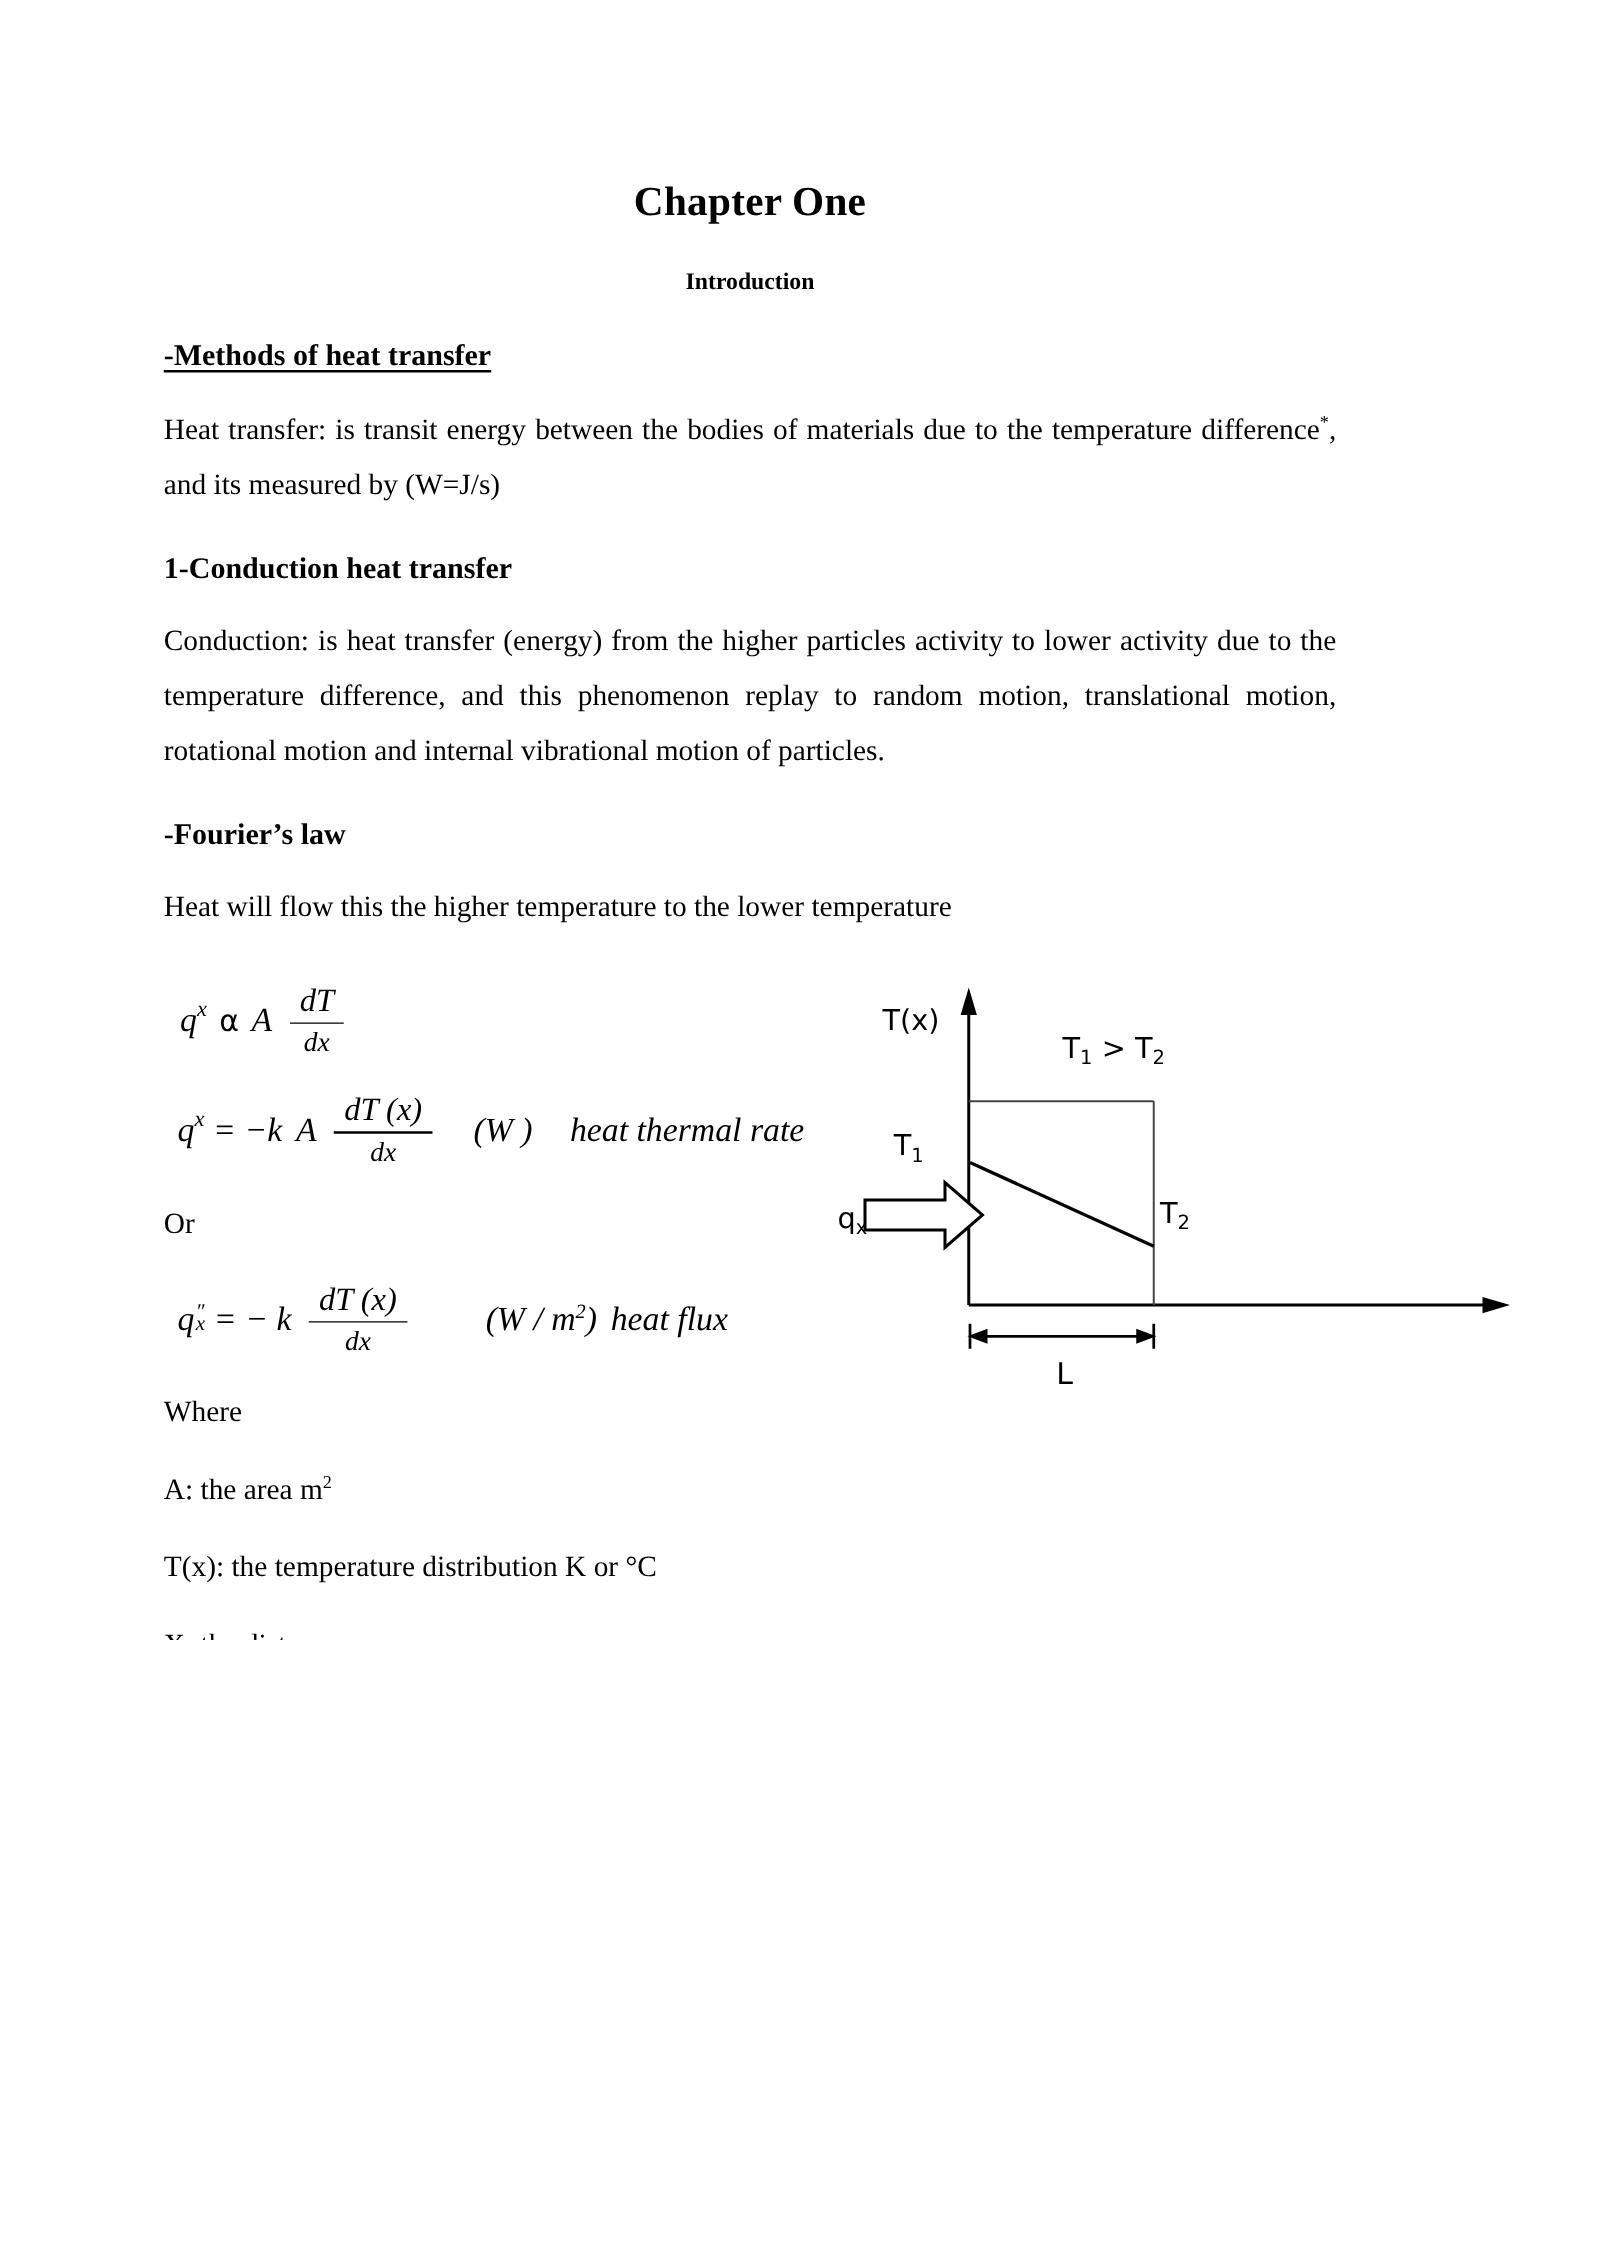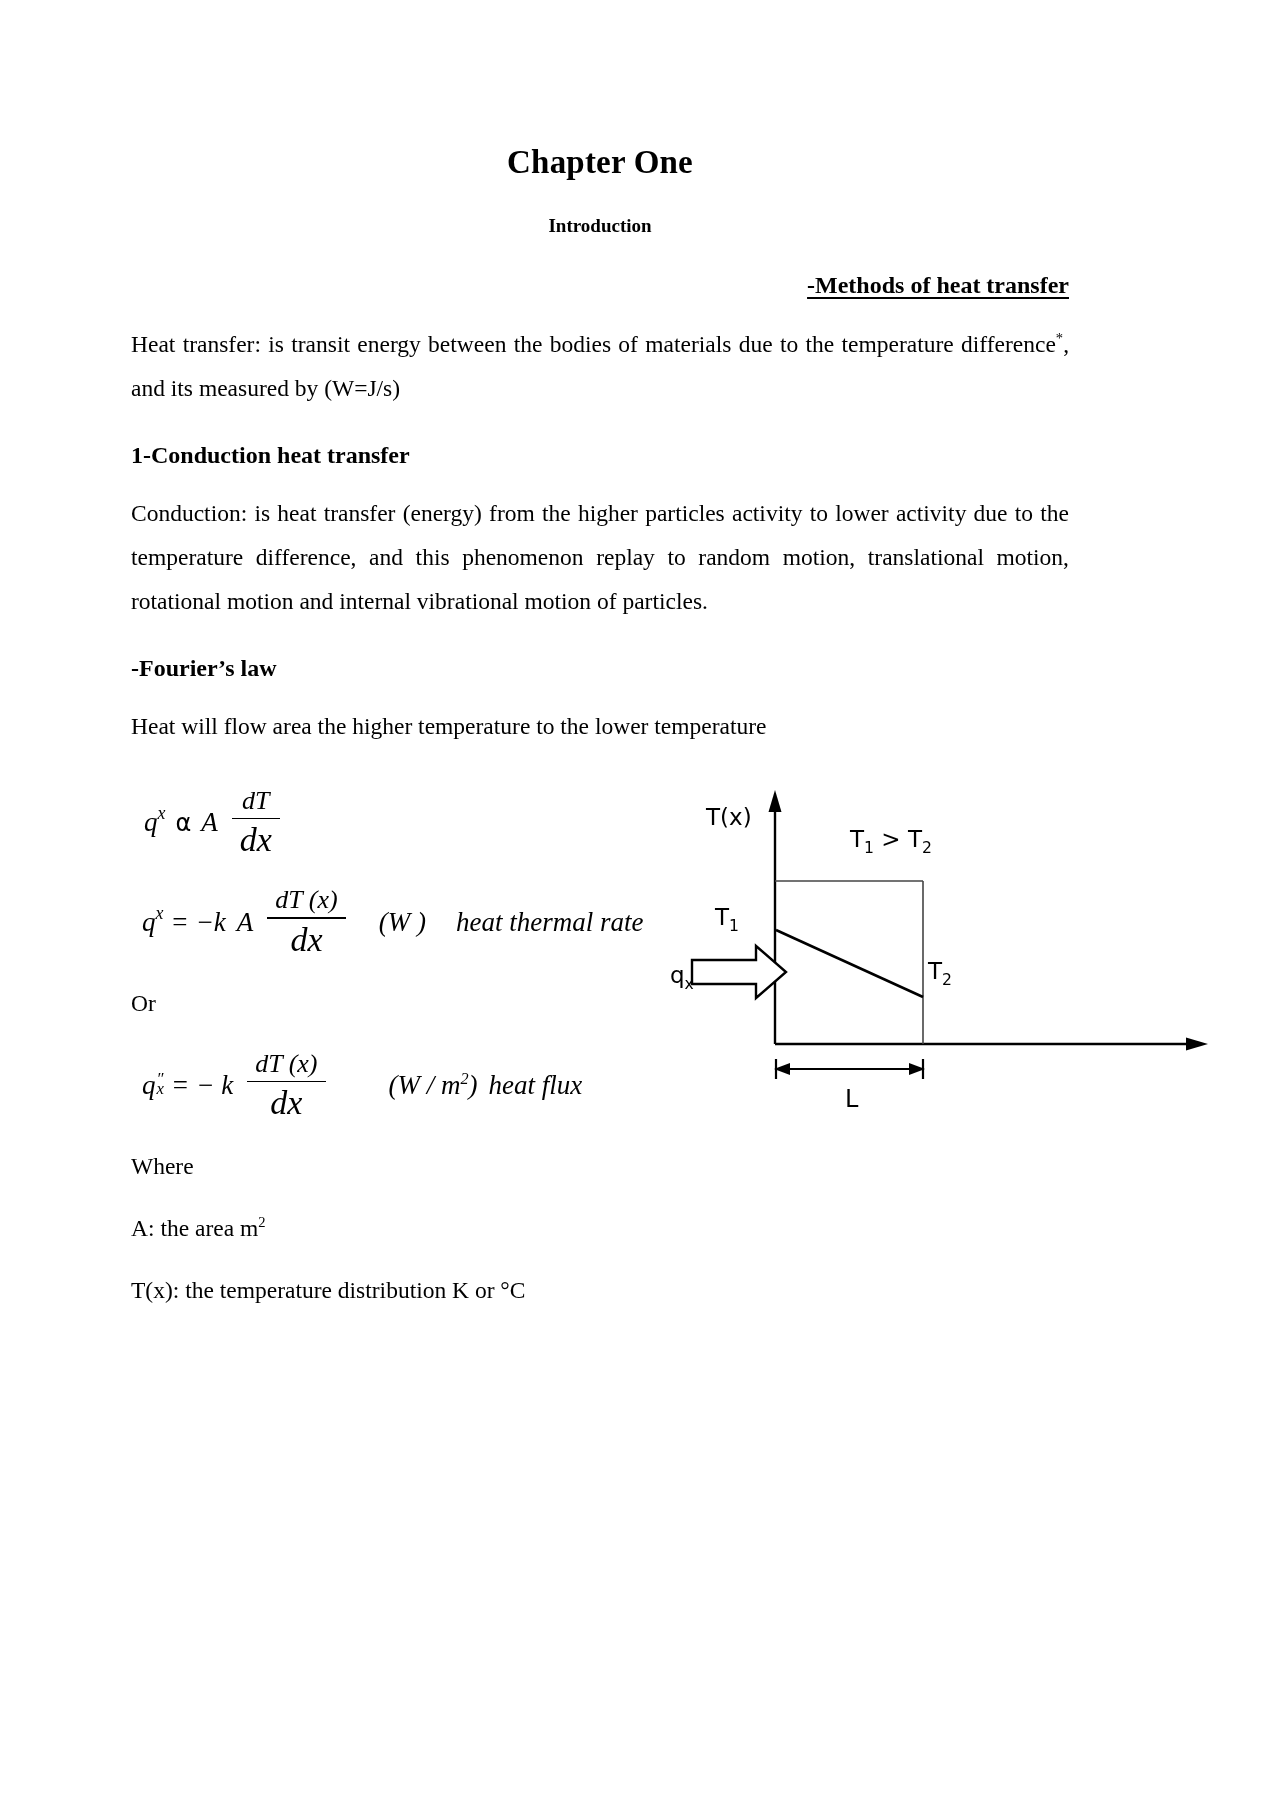--- a/index.html
+++ b/index.html
@@ -39,21 +39,20 @@
     margin-top: 32px;
     line-height: 1.2;
   }
   .head-underline {
     font-size: 24px;
     font-weight: bold;
     text-decoration: underline;
     text-underline-offset: 4px;
     margin-top: 33px;
     line-height: 1.3;
-    text-align: right;
   }
   .head-bold {
     font-size: 24px;
     font-weight: bold;
     margin-top: 30px;
     line-height: 1.3;
   }
 
   
   .para {
@@ -116,21 +115,21 @@
 
   .frac {
     display: inline-flex;
     flex-direction: column;
     align-items: center;
     vertical-align: middle;
     margin: 0 3px;
     font-style: italic;
   }
   .frac .num { padding: 0 8px 2px 8px; font-size: 26px; font-family: Liberation Serif, serif; }
-  .frac .den { padding: 2px 8px 0 8px; font-size: 34px; }
+  .frac .den { padding: 2px 8px 0 8px; font-size: 22px; }
   .frac .bar {
     width: 100%;
     height: 1.5px;
     background: #000;
   }
   .unit { font-style: italic; }
   .unit sup { font-size: 0.6em; vertical-align: super; line-height: 0; font-style: italic; }
   .words { font-style: italic; }
 
   
@@ -182,21 +181,21 @@
     <div class="head-underline">-Methods of heat transfer</div>
 
     <div class="para"><span>Heat transfer: is transit energy between the bodies of materials due to the temperature difference</span><sup>*</sup><span>, and its measured  by (W=J/s)</span></div>
 
     <div class="head-bold">1-Conduction heat transfer</div>
 
     <div class="para">Conduction: is  heat transfer (energy) from the higher particles activity to lower activity due to the temperature difference, and this phenomenon replay to random motion, translational motion, rotational motion and internal vibrational motion of particles.</div>
 
     <div class="head-bold">-Fourier’s law</div>
 
-    <div class="para nojust">Heat will flow area the higher temperature to the lower  temperature</div>
+    <div class="para nojust">Heat will flow this the higher temperature to the lower  temperature</div>
 
     <div class="eq eq-1">
       <span class="qwrap">
           <span class="var">q</span>
           <span class="sub">x</span>
         </span>
       <span class="op-alpha">α</span>
       <span class="var">A</span>
       <span class="sp"></span>
       <span class="frac">

